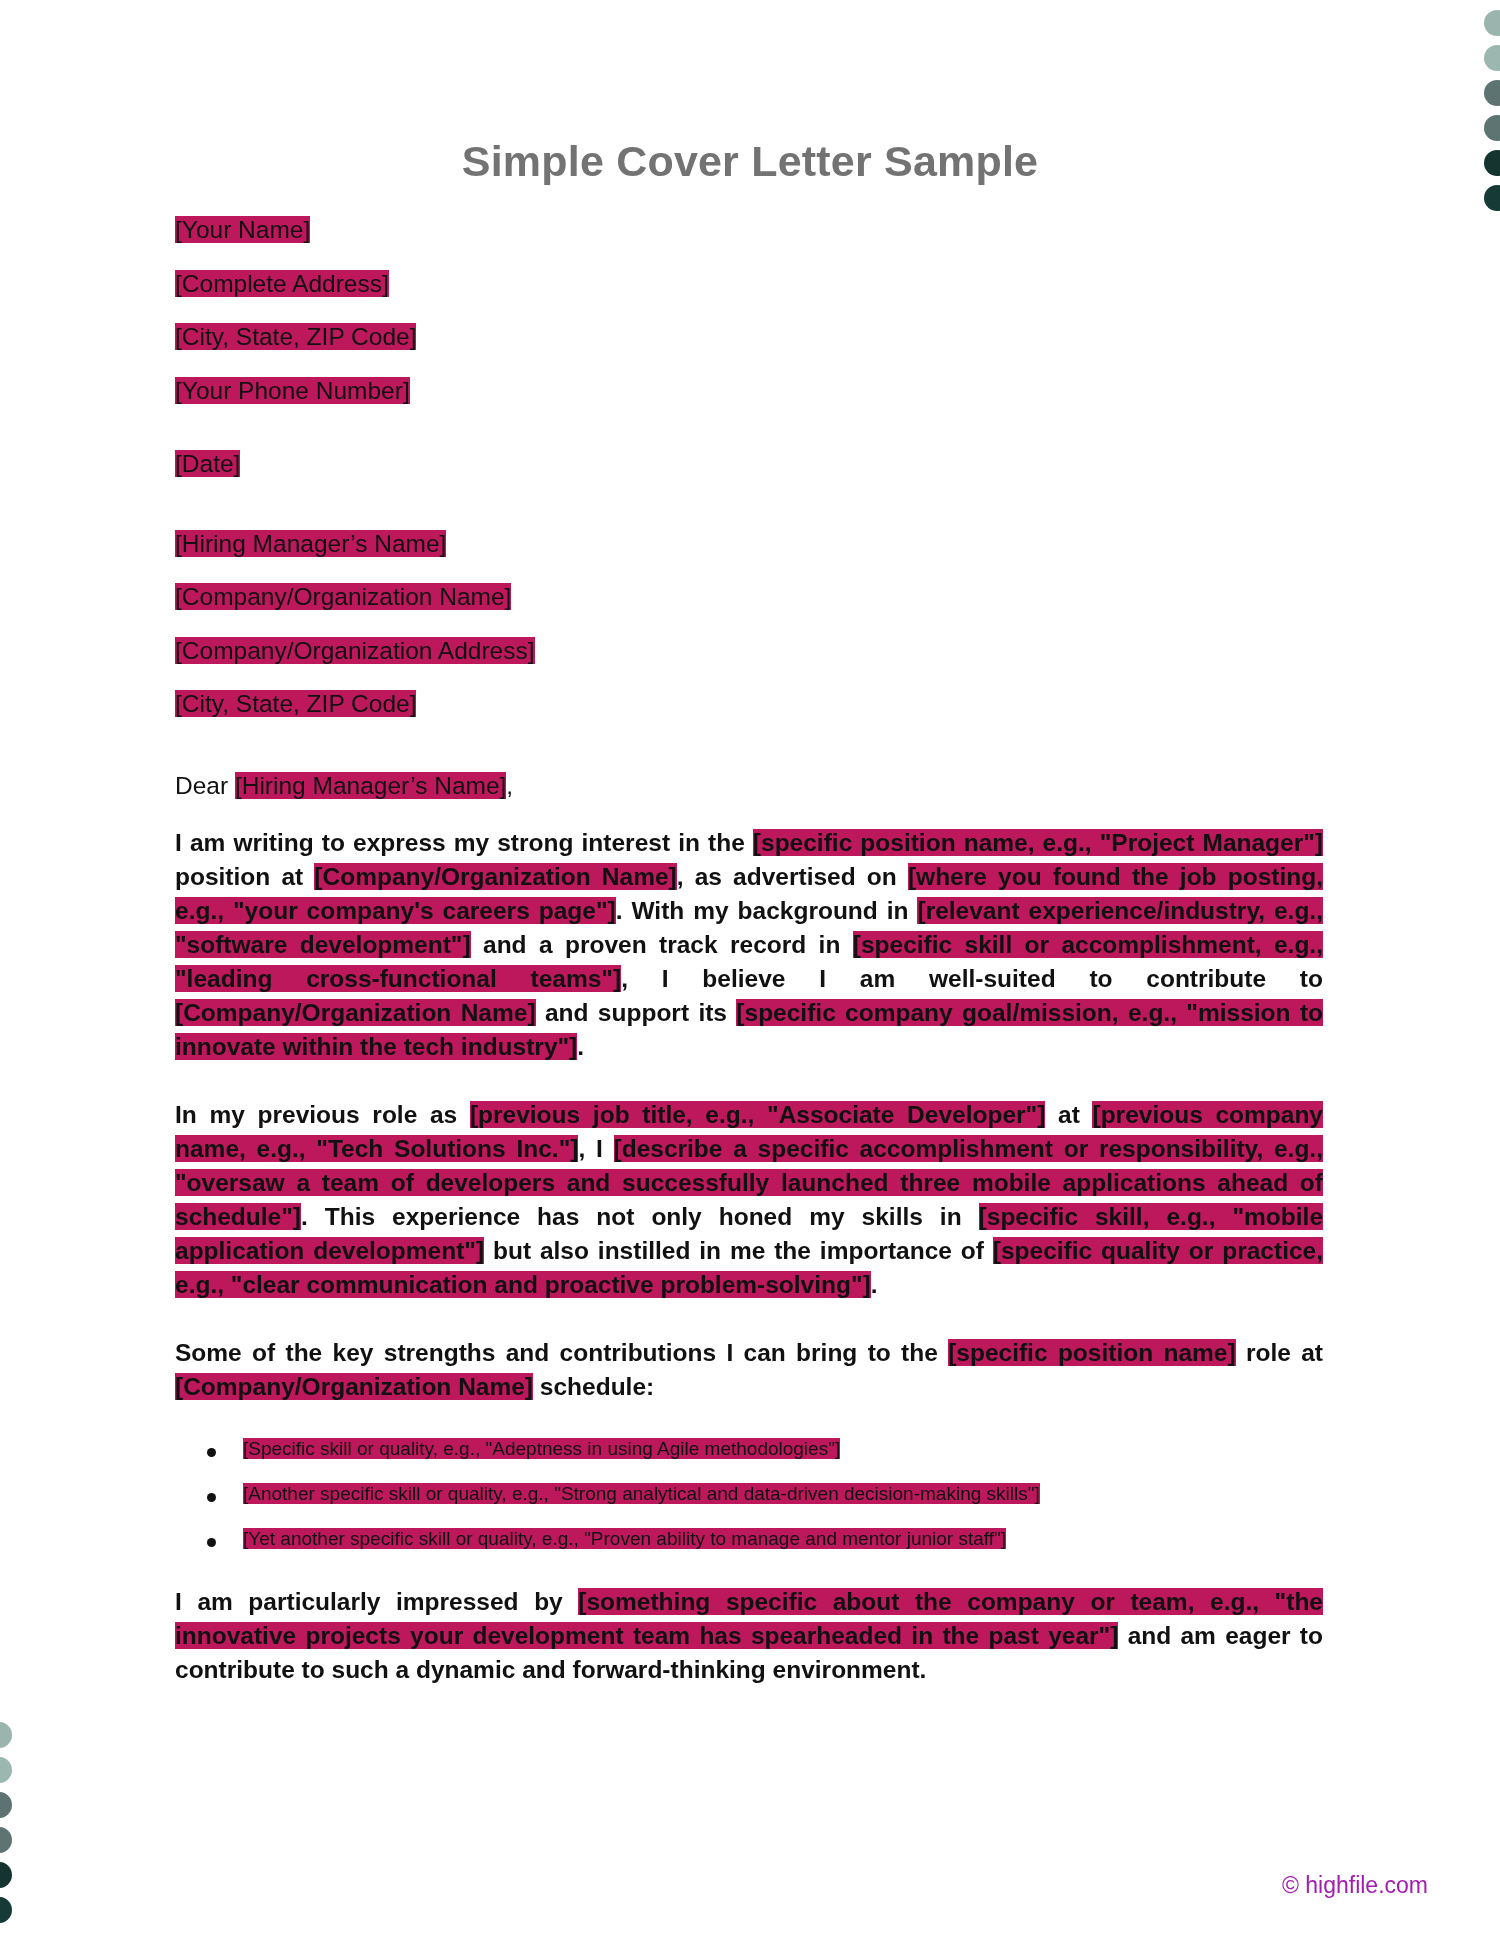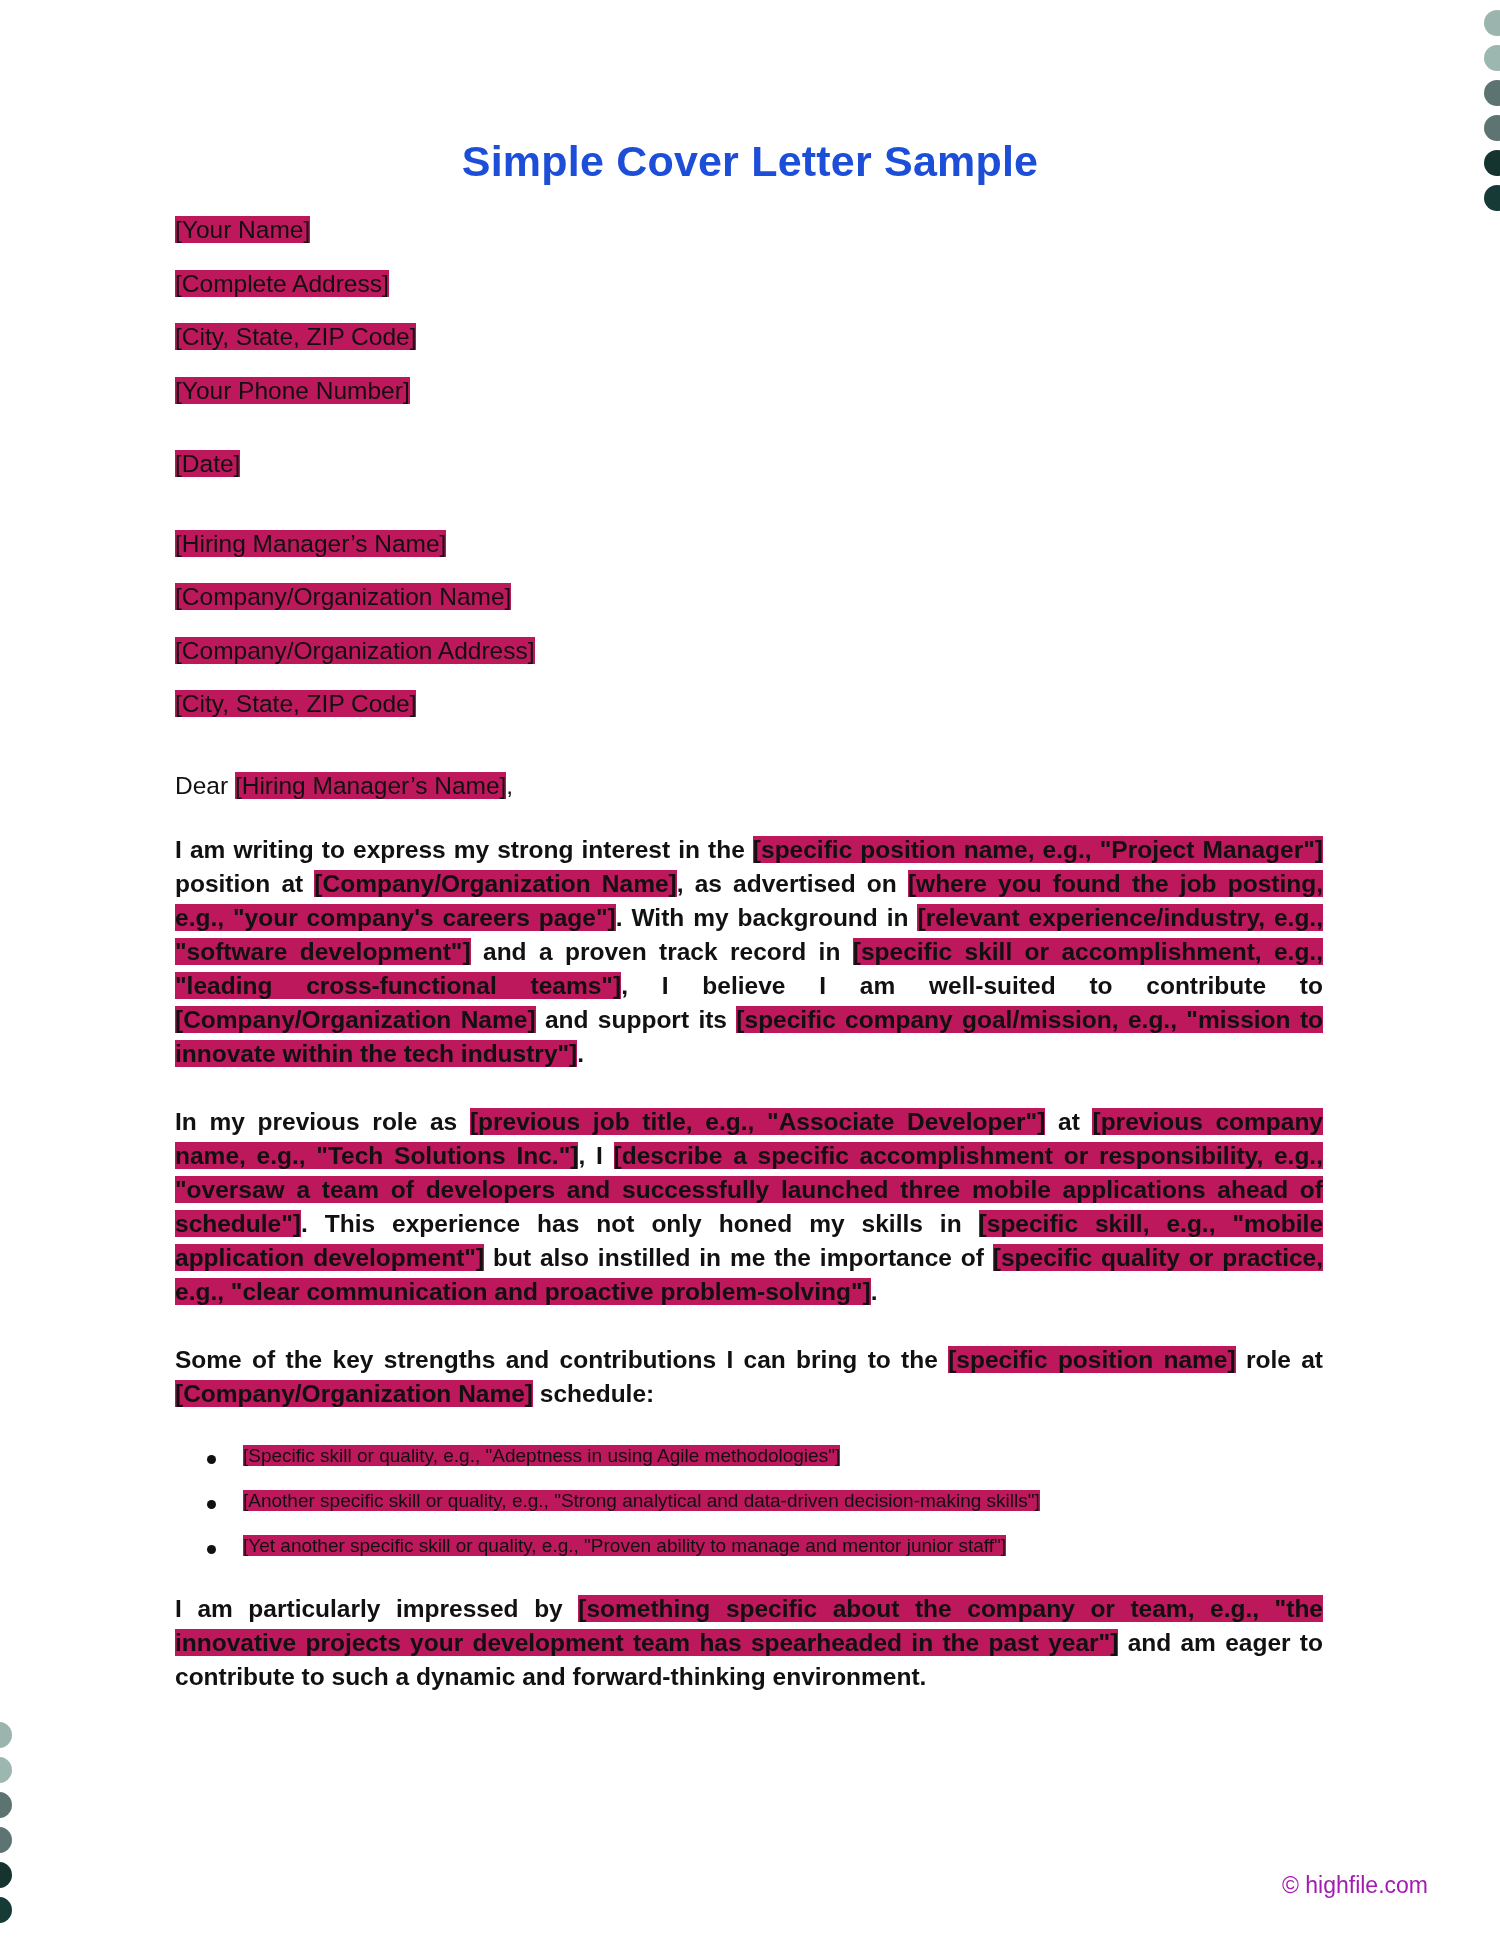--- a/index.html
+++ b/index.html
@@ -44,21 +44,21 @@
   
   .doc-title {
     position: absolute;
     top: 108px;
     left: 0;
     width: 1500px;
     text-align: center;
     font-size: 43px;
     font-weight: bold;
     letter-spacing: 0.2px;
-    color: #1d4ed8;
+    color: #737373;
   }
 
   
   .content {
     position: absolute;
     top: 218px;
     left: 175px;
     width: 1148px;
   }
 
@@ -66,21 +66,21 @@
     font-size: 24.5px;
     line-height: 1.0;
     margin-bottom: 29px;
     color: #111111;
   }
   .gap-small { height: 20px; }
   .gap-med { height: 26px; }
 
   .salutation {
     font-size: 24.5px;
-    margin-bottom: 33px;
+    margin-bottom: 26px;
     color: #111111;
   }
 
   p.body-par {
     font-size: 24.5px;
     line-height: 1.39;
     text-align: justify;
     margin: 0 0 34px 0;
     color: #111111;
     font-weight: bold;

